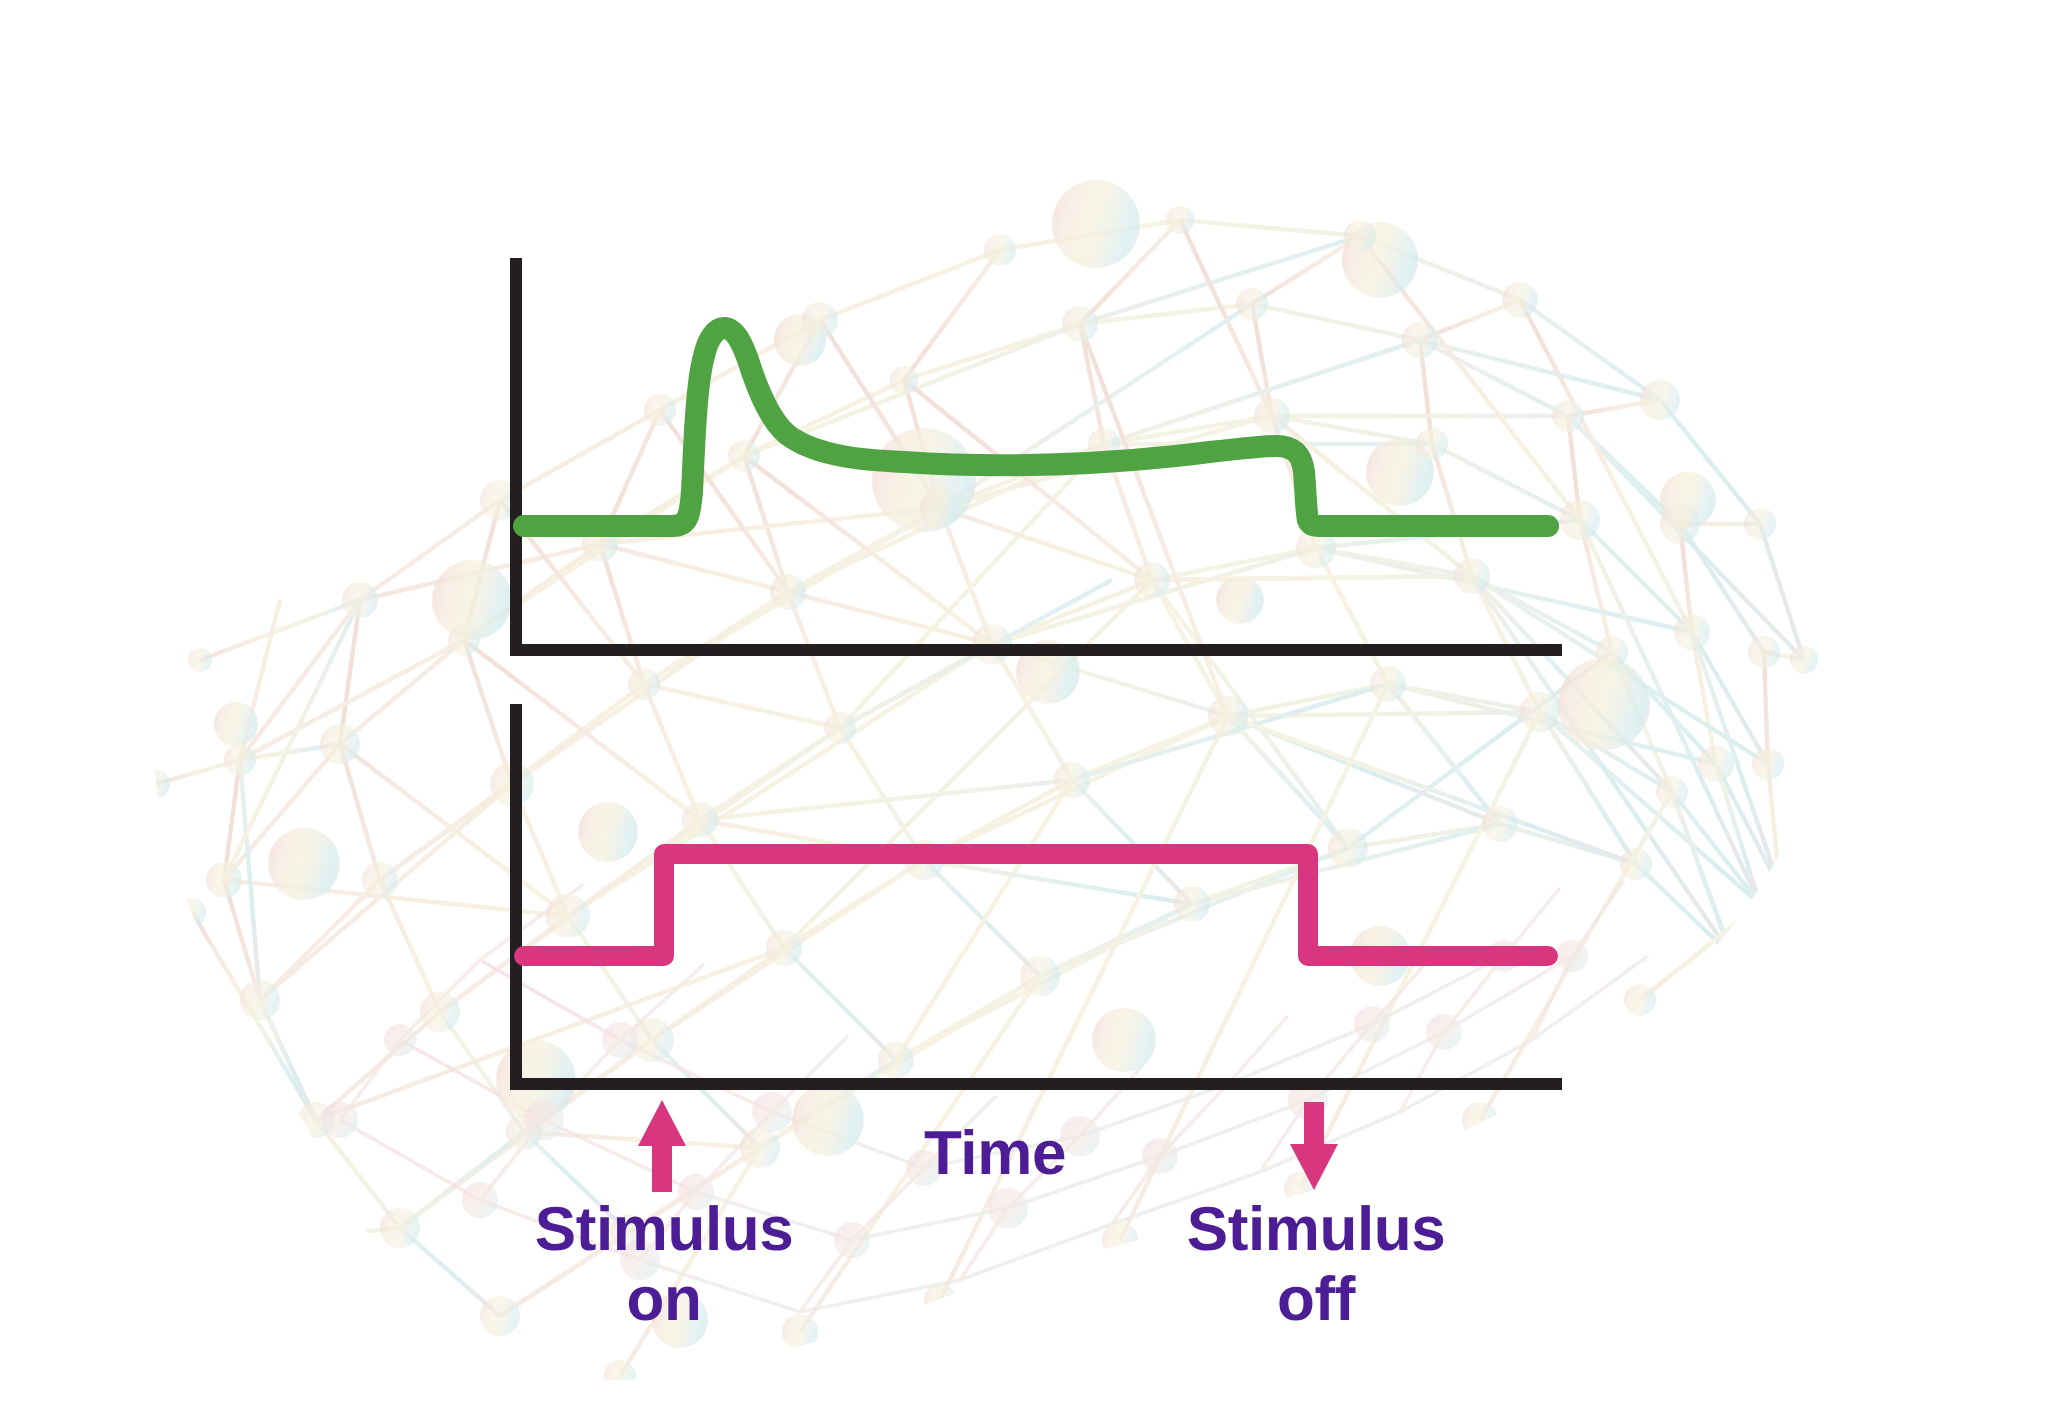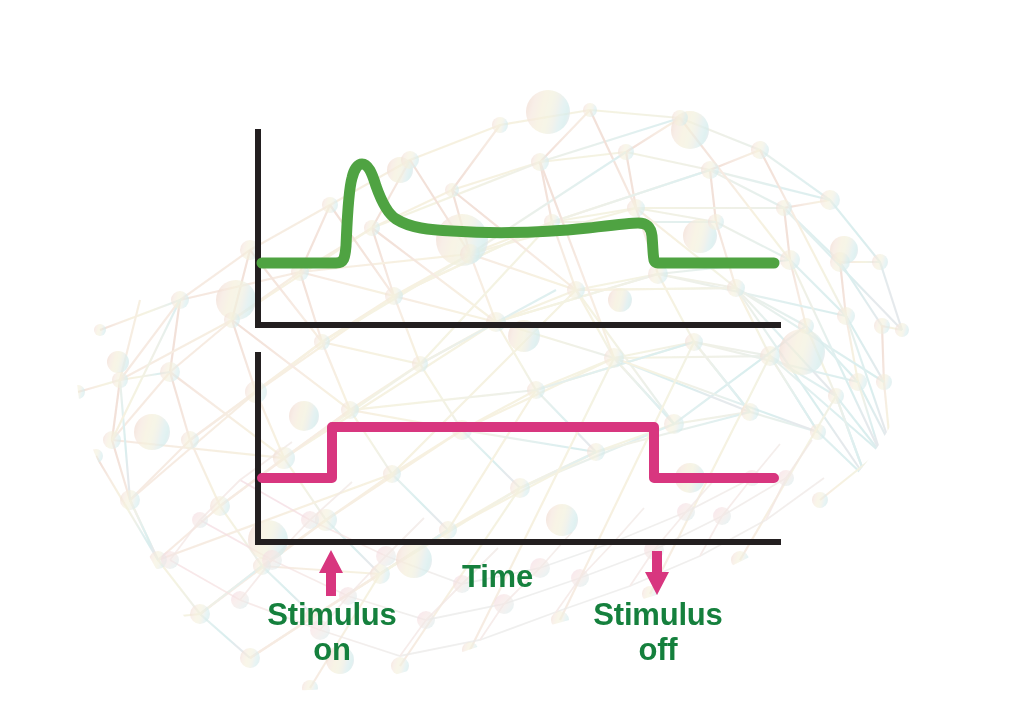--- a/index.html
+++ b/index.html
@@ -29,21 +29,21 @@
   #plot-layer {
     position: absolute;
     left: 0; top: 0;
     width: 1024px;
     height: 708px;
   }
   .lbl {
     position: absolute;
     font-family: "Liberation Sans", sans-serif;
     font-weight: bold;
-    color: #15803d;
+    color: #4c1d95;
     white-space: pre;
     text-align: center;
     line-height: 1.12;
     letter-spacing: -0.2px;
   }
   #label-time {
     left: 420px; top: 560px;
     width: 155px;
     font-size: 31px;
   }

